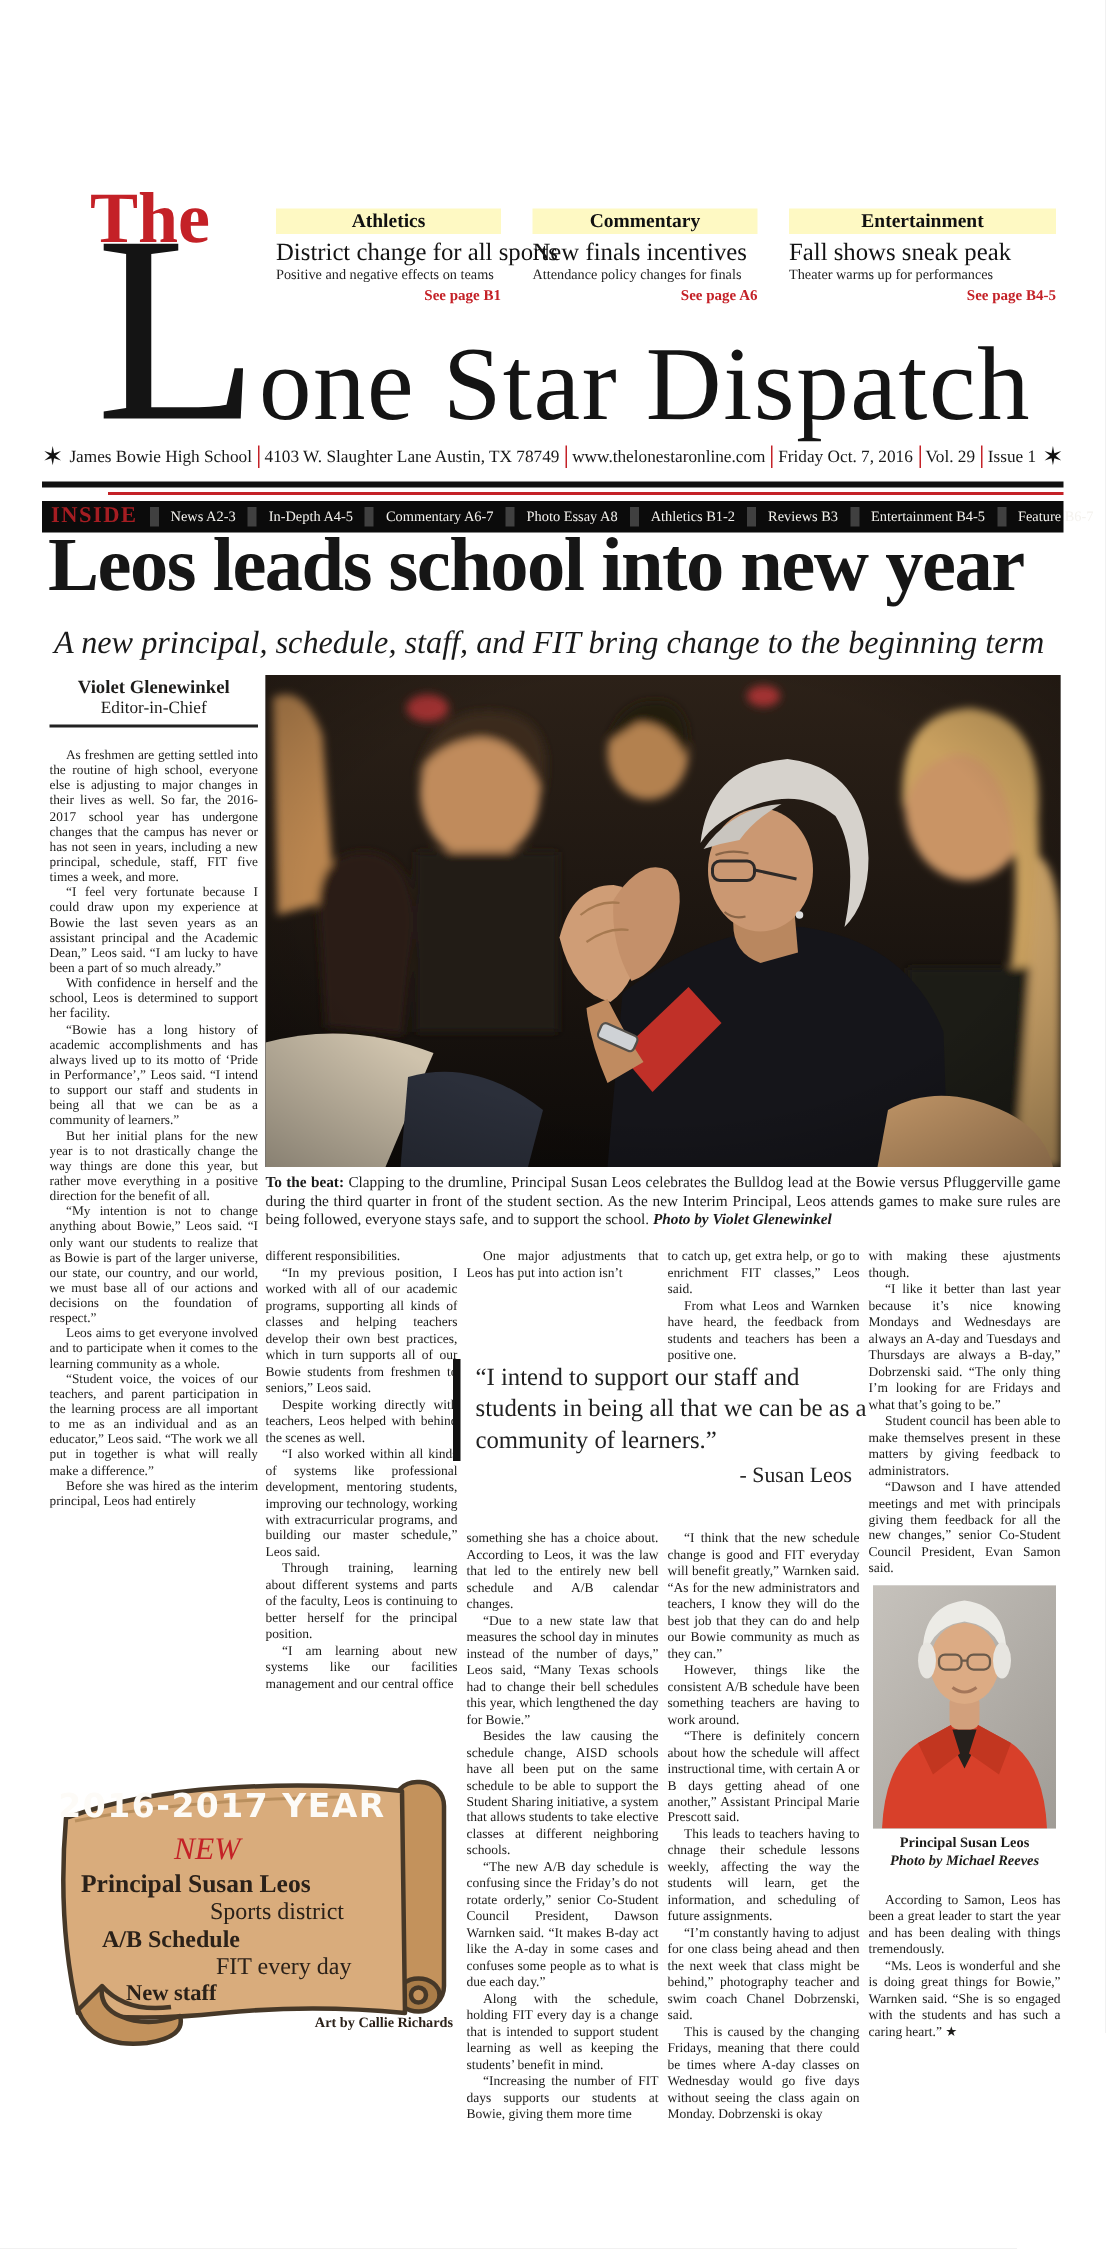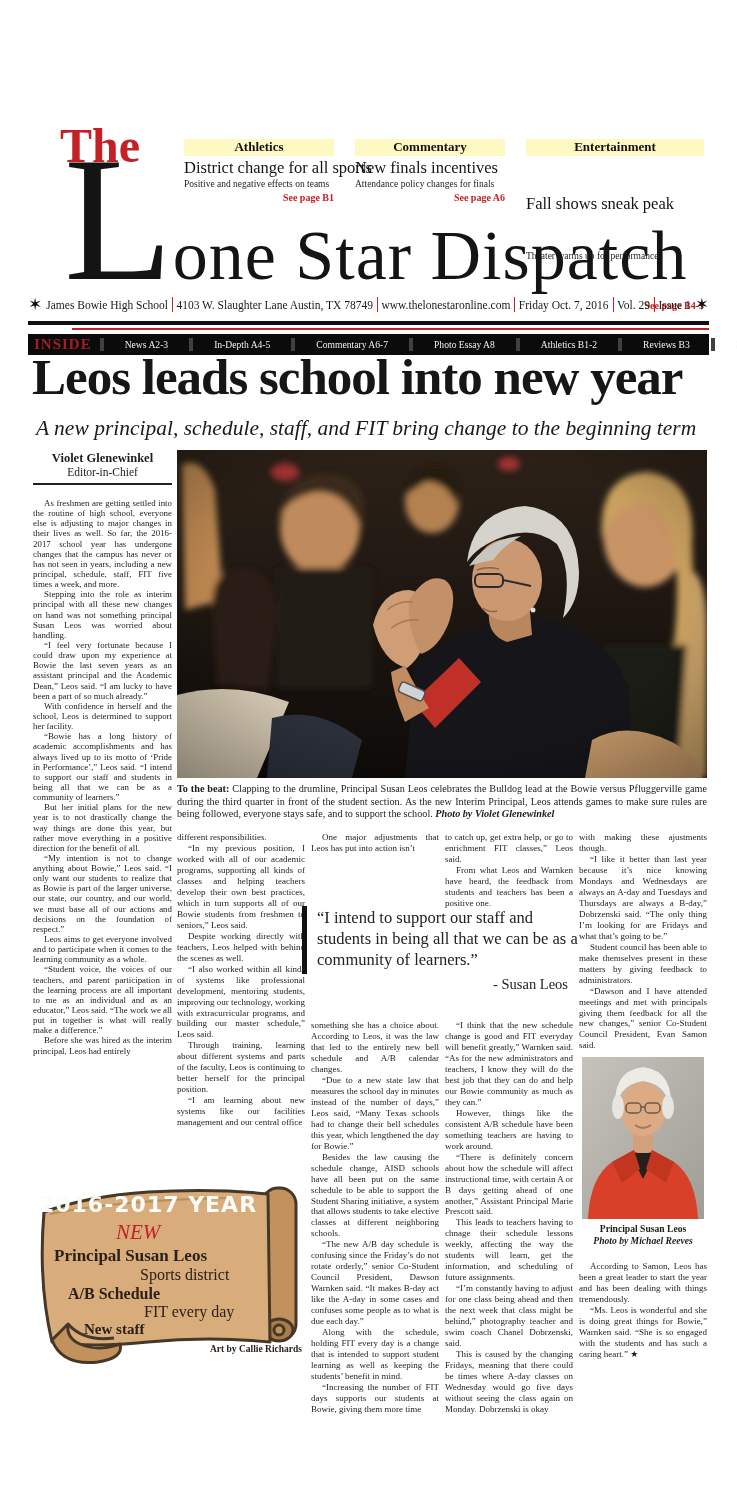--- a/index.html
+++ b/index.html
@@ -11,37 +11,37 @@
   
   .the{position:absolute;left:60px;top:122px;font-size:48px;font-weight:700;color:#c42127;line-height:1;}
   .masthead-title{position:absolute;left:64px;top:150px;white-space:nowrap;color:#141414;}
   .masthead-title .big-l{font-size:178px;line-height:.78;font-weight:400;}
   .masthead-title .rest{font-size:70px;line-height:1;font-weight:400;letter-spacing:1px;}
   .title-row{display:flex;align-items:baseline;}
   .teasers{position:absolute;left:184px;top:139px;display:flex;gap:21px;}
   .teaser{display:flex;flex-direction:column;}
   .teaser:nth-child(1){width:150px;}
   .teaser:nth-child(2){width:150px;}
-  .teaser:nth-child(3){width:178px;gap:36px;}
+  .teaser:nth-child(3){width:178px;}
   .teaser-bar{background:#fef9c3;color:#111;font-weight:700;font-size:13px;text-align:center;padding:1px 0 2px;line-height:1.1;}
   .teaser-headline{font-size:16.5px;color:#141414;margin-top:3px;line-height:1.05;white-space:nowrap;}
   .teaser-sub{font-size:9.5px;color:#222;margin-top:2px;line-height:1.1;white-space:nowrap;}
   .teaser-page{font-size:10px;color:#c42127;font-weight:700;text-align:right;margin-top:3px;}
   
   .infobar{position:absolute;left:28px;top:296px;width:681px;display:flex;align-items:center;justify-content:space-between;font-size:11.5px;color:#181818;}
   .info-item{padding:0 4px;white-space:nowrap;}
   .info-sep{width:2px;height:15px;background:#c42127;}
   .star-glyph{font-size:17px;line-height:1;color:#111;}
   .rule-black{position:absolute;left:28px;top:321px;width:681px;height:4px;background:#111;}
   .rule-red{position:absolute;left:72px;top:328px;width:637px;height:2px;background:#c42127;}
   
   .insidebar{position:absolute;left:28px;top:334px;width:681px;height:21px;background:#0b0b0b;display:flex;align-items:center;}
   .inside-label{color:#a51d22;font-size:15px;font-weight:700;letter-spacing:1px;padding:0 8px 0 6px;}
   .inside-items{display:flex;flex:1;align-items:center;height:100%;}
-  .inside-item{color:#f4f2ee;font-size:9.6px;padding:0 21px;border-left:4px solid #404040;white-space:nowrap;line-height:1;height:13px;display:flex;align-items:center;}
+  .inside-item{color:#f4f2ee;font-size:9.6px;padding:0 8px;border-left:6px solid #404040;white-space:nowrap;line-height:1;height:13px;display:flex;align-items:center;}
   
   .headline{position:absolute;left:32px;top:352px;width:680px;font-size:51px;font-weight:600;letter-spacing:-1px;line-height:1;color:#161616;}
   .subhead{position:absolute;left:36px;top:416px;width:680px;font-size:21.5px;font-style:italic;font-weight:500;color:#1a1a1a;}
   
   .byline{position:absolute;left:33px;top:451px;width:139px;text-align:center;border-bottom:2px solid #222;padding-bottom:5px;}
   .byline .name{font-size:12.5px;font-weight:700;}
   .byline .role{font-size:11.5px;}
   
   .main-photo{position:absolute;left:177px;top:450px;width:530px;height:328px;background:#171310;}
   .caption{position:absolute;left:177px;top:783px;width:530px;font-size:10.2px;line-height:1.23;text-align:justify;color:#1b1b1b;}
@@ -208,21 +208,20 @@
   </div>
 
   <p class="caption" style="margin:0;">
     <span class="lead">To the beat:</span>
     <span>Clapping to the drumline, Principal Susan Leos celebrates the Bulldog lead at the Bowie versus Pfluggerville game during the third quarter in front of the student section. As the new Interim Principal, Leos attends games to make sure rules are being followed, everyone stays safe, and to support the school.</span>
     <span class="credit">Photo by Violet Glenewinkel</span>
   </p>
 
   <div id="col0" class="bodycol">
       <p class="para">As freshmen are getting settled into the routine of high school, everyone else is adjusting to major changes in their lives as well. So far, the 2016-2017 school year has undergone changes that the campus has never or has not seen in years, including a new principal, schedule, staff, FIT five times a week, and more.</p>
-      <p class="para">Stepping into the role as interim principal with all these new changes on hand was not something principal Susan Leos was worried about handling.</p>
       <p class="para">“I feel very fortunate because I could draw upon my experience at Bowie the last seven years as an assistant principal and the Academic Dean,” Leos said. “I am lucky to have been a part of so much already.”</p>
       <p class="para">With confidence in herself and the school, Leos is determined to support her facility.</p>
       <p class="para">“Bowie has a long history of academic accomplishments and has always lived up to its motto of ‘Pride in Performance’,” Leos said. “I intend to support our staff and students in being all that we can be as a community of learners.”</p>
       <p class="para">But her initial plans for the new year is to not drastically change the way things are done this year, but rather move everything in a positive direction for the benefit of all.</p>
       <p class="para">“My intention is not to change anything about Bowie,” Leos said. “I only want our students to realize that as Bowie is part of the larger universe, our state, our country, and our world, we must base all of our actions and decisions on the foundation of respect.”</p>
       <p class="para">Leos aims to get everyone involved and to participate when it comes to the learning community as a whole.</p>
       <p class="para">“Student voice, the voices of our teachers, and parent participation in the learning process are all important to me as an individual and as an educator,” Leos said. “The work we all put in together is what will really make a difference.”</p>
       <p class="para">Before she was hired as the interim principal, Leos had entirely</p>
     </div>
   <div id="col1" class="bodycol">

